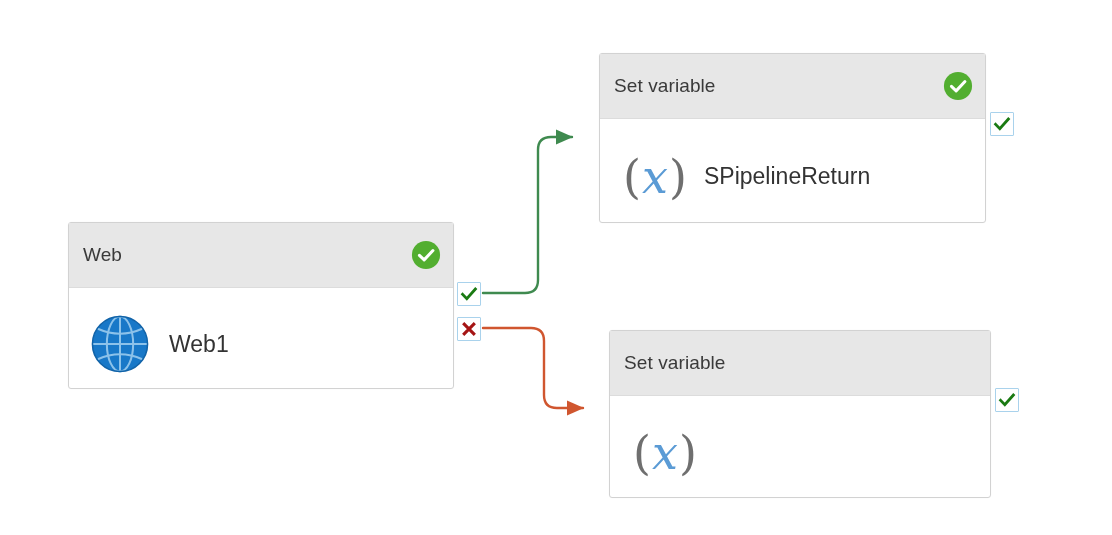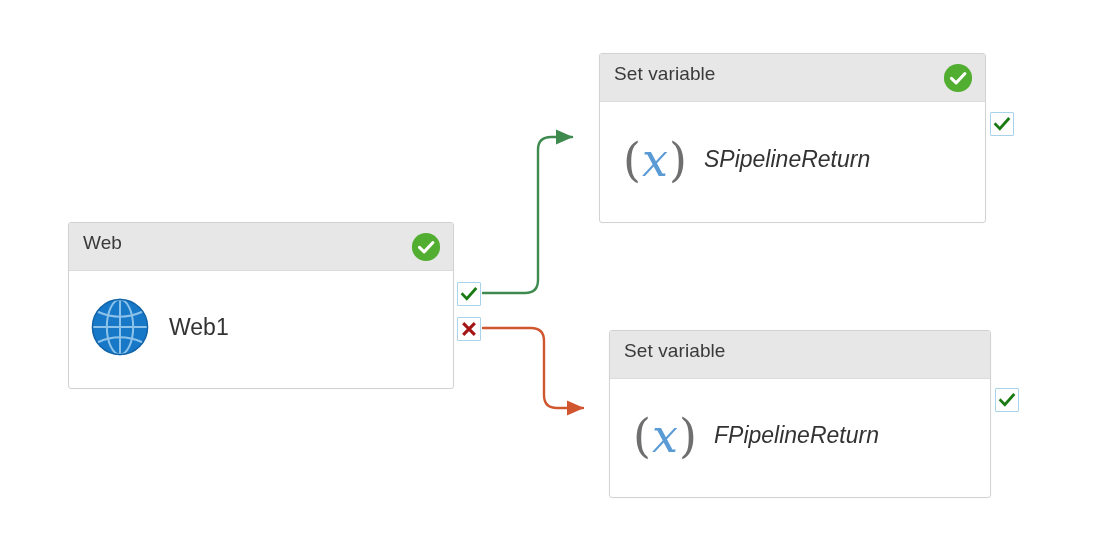--- a/index.html
+++ b/index.html
@@ -34,25 +34,26 @@
     position: absolute;
     box-sizing: border-box;
     background: #ffffff;
     border: 1px solid #d2d2d2;
     border-radius: 3px;
     box-shadow: 0 0 0 0.5px rgba(0,0,0,0.015);
   }
   .node-header {
     position: relative;
     box-sizing: border-box;
-    height: 48px;
+    height: 65px;
     background: #e7e7e7;
     border-bottom: 1px solid #dcdcdc;
     display: flex;
-    padding: 9px 14px;
+    align-items: center;
+    padding: 0 14px;
   }
   .node-title {
     font-size: 19px;
     color: #3a3a3a;
     letter-spacing: 0.1px;
     white-space: nowrap;
   }
   .node-status {
     position: absolute;
     right: 12px;
@@ -76,21 +77,21 @@
     align-items: center;
     justify-content: center;
   }
   .node-label {
     margin-left: 20px;
     font-size: 23px;
     color: #333333;
     white-space: nowrap;
   }
   .node-body.var .node-icon { width: 66px; height: 60px; }
-  .node-body.var .node-label { margin-left: 16px; font-style: italic; }
+  .node-body.var .node-label { margin-left: 16px; }
 
   
   .expr {
     font-family: "DejaVu Serif", serif;
     font-size: 46px;
     line-height: 1;
     color: #6f6f6f;
     white-space: nowrap;
     display: inline-block;
   }
@@ -194,21 +195,20 @@
   <div class="node" style="left:609px; top:330px; width:382px; height:168px;">
     <div class="node-header">
       <span class="node-title">Set variable</span>
     </div>
     <div class="node-body var">
       <span class="node-icon">
         <span class="expr">
           <span class="paren">(</span><span class="xv">x</span><span class="paren">)</span>
         </span>
       </span>
-      <span class="node-label">FPipelineReturn</span>
     </div>
   </div>
 
   <div class="handle" style="left:457px; top:282px;">
     <svg viewBox="0 0 22 22" width="20" height="20">
       <path class="mark-success" d="M 4 11.4 L 8.6 16.2 L 18 5.6" fill="none" stroke-width="3.1" stroke-linecap="square" stroke-linejoin="miter"></path>
     </svg>
   </div>
 
   <div class="handle" style="left:457px; top:317px;">

